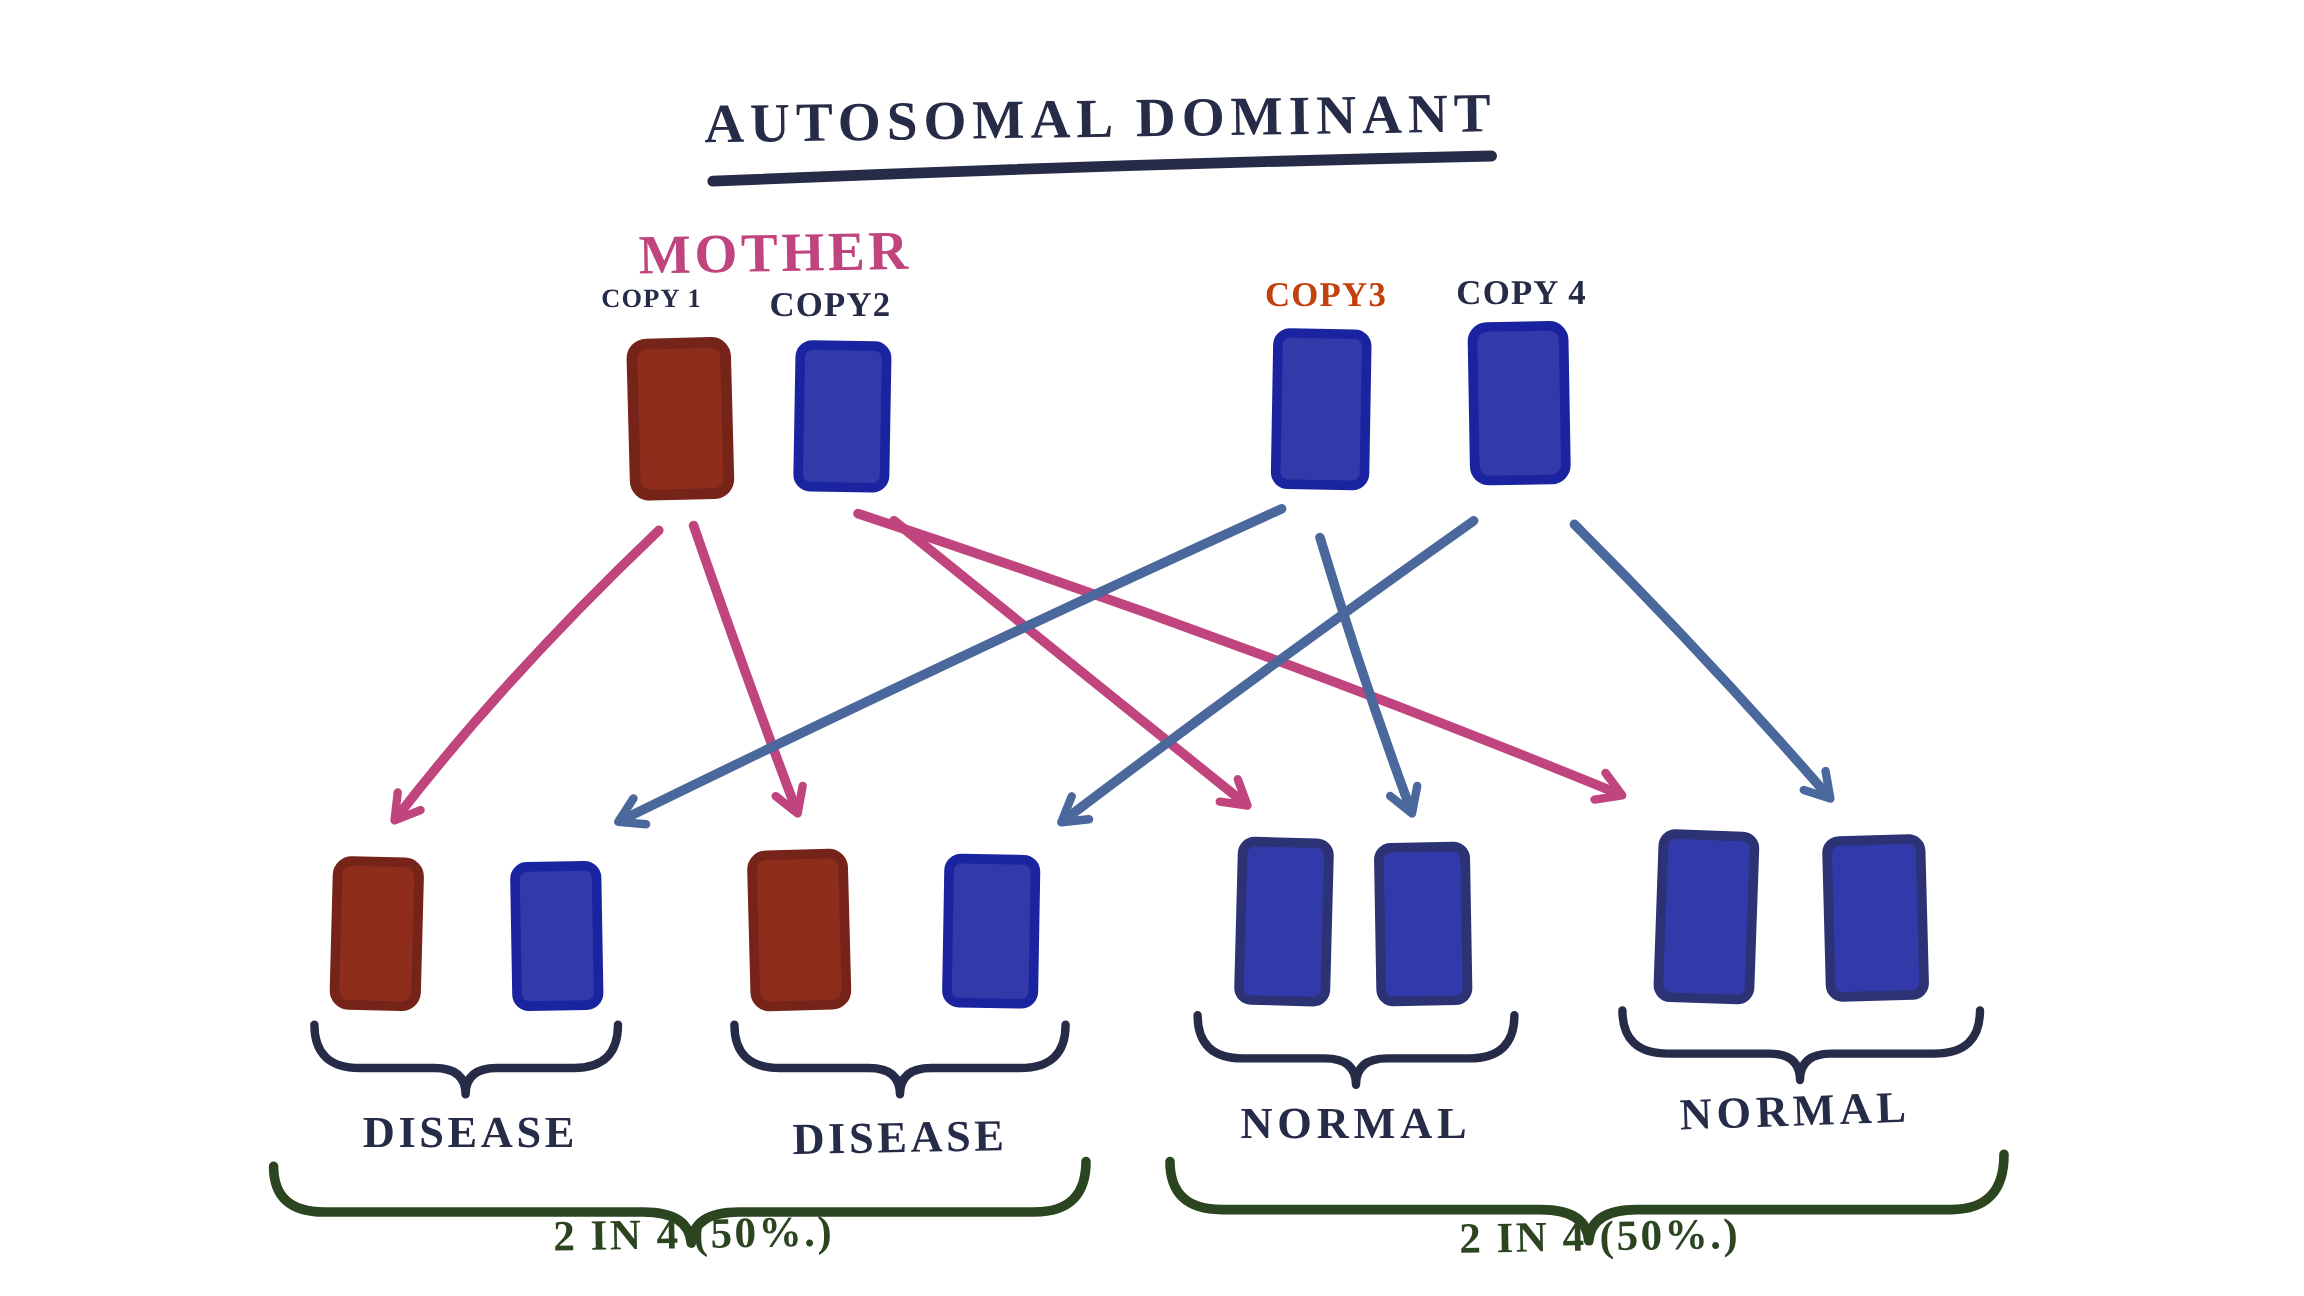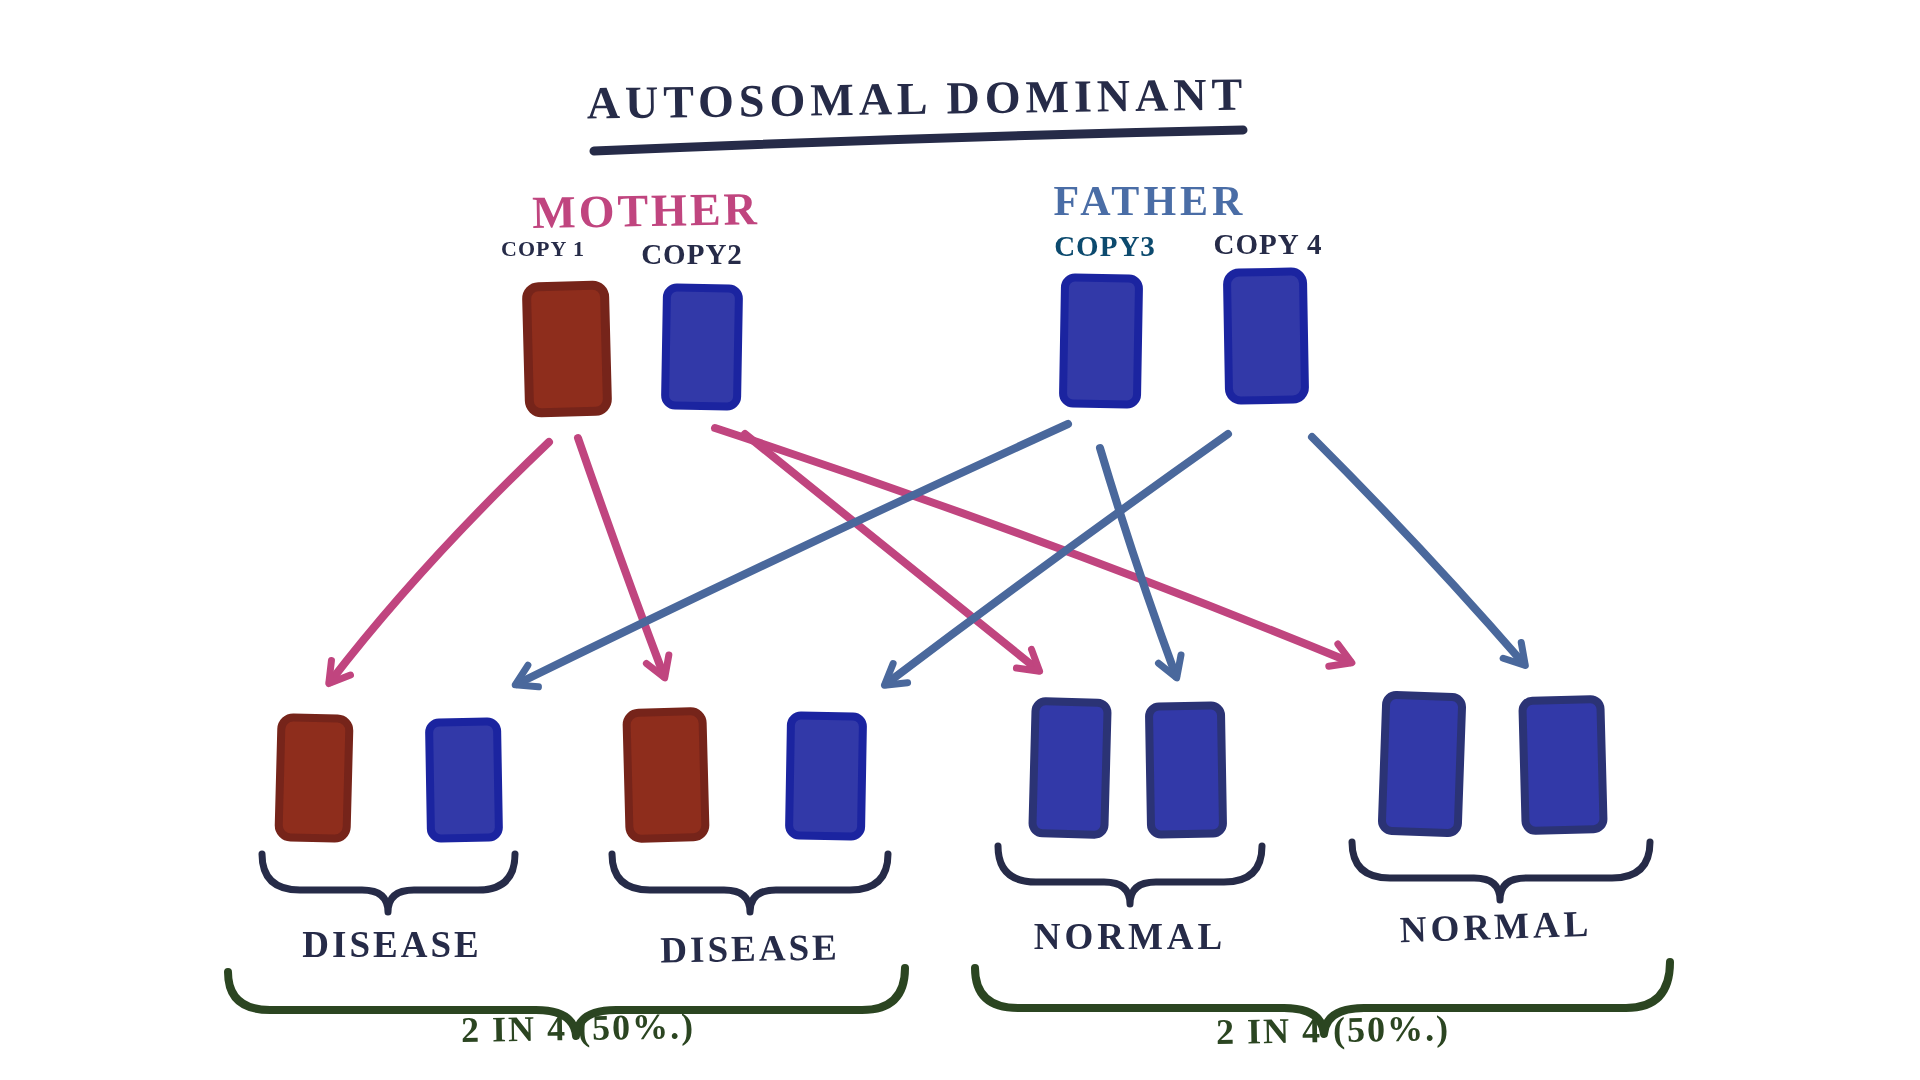--- a/index.html
+++ b/index.html
@@ -64,25 +64,24 @@
     <path class="stroke-line" stroke-width="7" d="M1352,842 Q1352,878 1390,878 L1474,878 Q1500,878 1500,900 Q1500,878 1526,878 L1612,878 Q1650,878 1650,842" stroke="#262b48"></path>
 
     <path class="stroke-line" stroke-width="8" d="M228,972 Q228,1010 270,1010 L536,1010 Q574,1010 576,1036 Q578,1010 616,1010 L862,1010 Q905,1010 905,968" stroke="#2b4521"></path>
     <path class="stroke-line" stroke-width="8" d="M975,968 Q975,1008 1018,1008 L1284,1008 Q1322,1008 1324,1034 Q1326,1008 1364,1008 L1626,1008 Q1670,1008 1670,962" stroke="#2b4521"></path>
   </svg>
 
   <div class="hw" style="left: 917px; top: 76px; font-size: 46px; letter-spacing: 5px; transform: translateX(-50%) rotate(-0.8deg); color: rgb(38, 43, 72);">AUTOSOMAL DOMINANT</div>
 
   <div class="hw" style="left: 646px; top: 188px; font-size: 46px; letter-spacing: 3px; transform: translateX(-50%) rotate(-1deg); color: rgb(192, 69, 127);">MOTHER</div>
 
-  <div class="hw" style="left: 1150px; top: 180px; font-size: 42px; letter-spacing: 4px; color: rgb(74, 109, 166);">FATHER</div>
 
   <div class="hw" style="left: 543px; top: 238px; font-size: 22px; letter-spacing: 1px; color: rgb(38, 43, 72);">COPY 1</div>
   <div class="hw" style="left: 692px; top: 240px; font-size: 29px; letter-spacing: 1px; color: rgb(38, 43, 72);">COPY2</div>
-  <div class="hw" style="left: 1105px; top: 232px; font-size: 29px; letter-spacing: 1px; color: #0c4a6e;">COPY3</div>
+  <div class="hw" style="left: 1105px; top: 232px; font-size: 29px; letter-spacing: 1px; color: #c2410c;">COPY3</div>
   <div class="hw" style="left: 1268px; top: 230px; font-size: 29px; letter-spacing: 1px; color: rgb(38, 43, 72); text-align: right;">COPY 4</div>
 
   <div class="hw" style="left: 392px; top: 926px; font-size: 37px; letter-spacing: 3px; color: rgb(38, 43, 72);">DISEASE</div>
   <div class="hw" style="left: 750px; top: 930px; font-size: 37px; letter-spacing: 3px; transform: translateX(-50%) rotate(-1deg); color: rgb(38, 43, 72);">DISEASE</div>
   <div class="hw" style="left: 1130px; top: 918px; font-size: 37px; letter-spacing: 4px; color: rgb(38, 43, 72);">NORMAL</div>
   <div class="hw" style="left: 1496px; top: 908px; font-size: 37px; letter-spacing: 4px; transform: translateX(-50%) rotate(-2deg); color: rgb(38, 43, 72);">NORMAL</div>
 
   <div class="hw" style="left: 578px; top: 1010px; font-size: 36px; letter-spacing: 2px; transform: translateX(-50%) rotate(-1deg); color: rgb(43, 69, 33);">2 IN 4 (50%.)</div>
   <div class="hw" style="left: 1333px; top: 1012px; font-size: 36px; letter-spacing: 2px; transform: translateX(-50%) rotate(-1deg); color: rgb(43, 69, 33);">2 IN 4 (50%.)</div>
 

